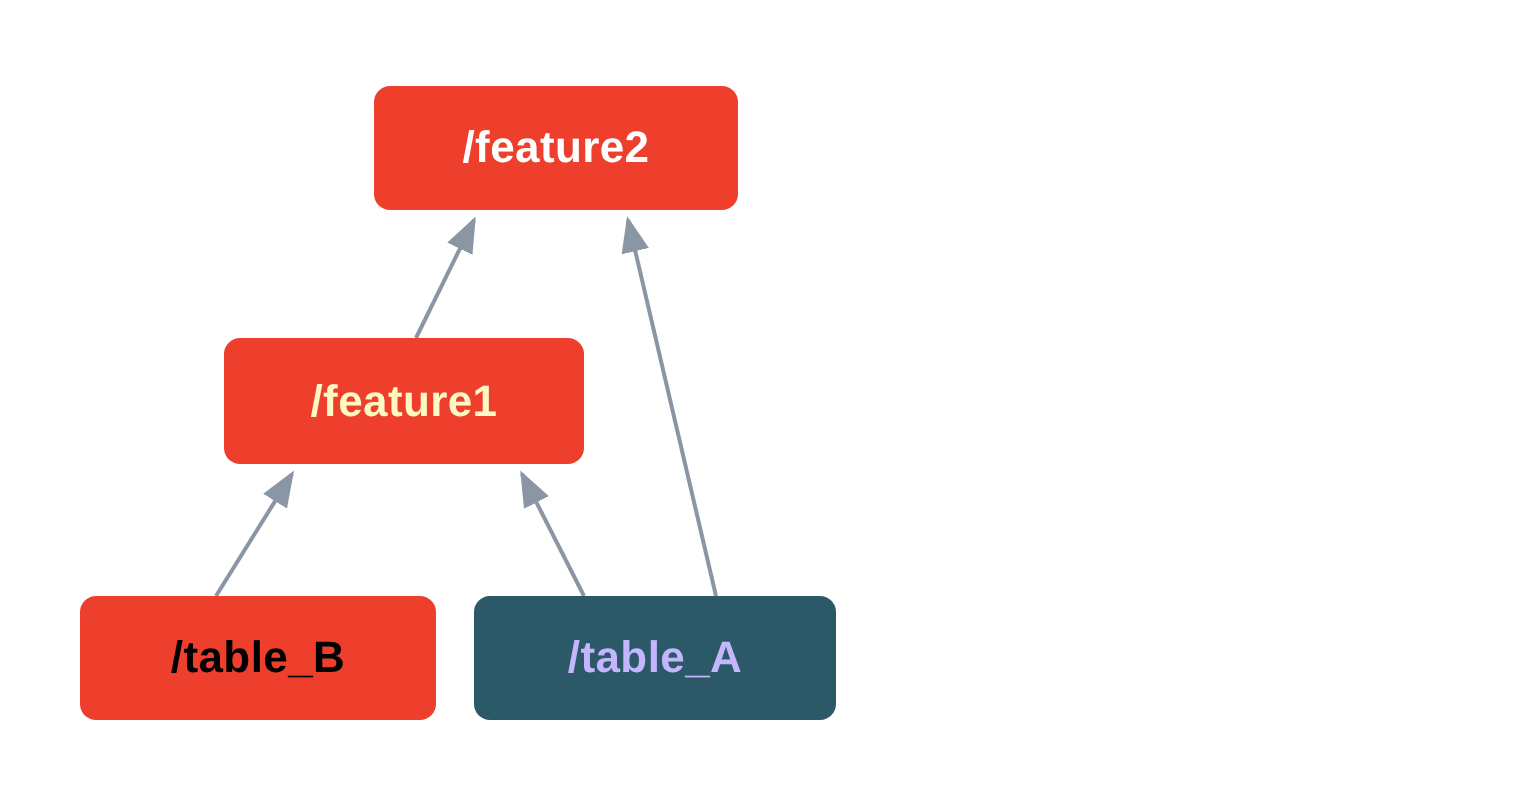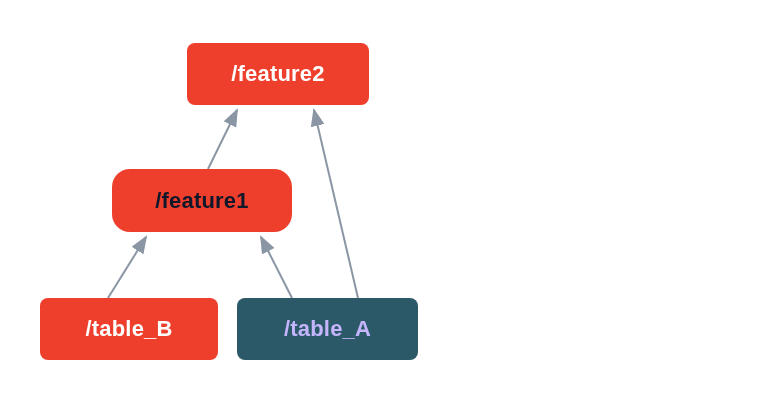--- a/index.html
+++ b/index.html
@@ -52,23 +52,23 @@
         <line x1="208" y1="169" x2="237" y2="110" stroke="#8b96a5" stroke-width="2" marker-end="url(#arrowhead)"></line>
         <line x1="358" y1="298" x2="314" y2="110" stroke="#8b96a5" stroke-width="2" marker-end="url(#arrowhead)"></line>
         <line x1="108" y1="298" x2="146" y2="237" stroke="#8b96a5" stroke-width="2" marker-end="url(#arrowhead)"></line>
         <line x1="292" y1="298" x2="261" y2="237" stroke="#8b96a5" stroke-width="2" marker-end="url(#arrowhead)"></line>
       </g>
   </svg>
   <div id="nodes">
       <div class="node" style="left: 187px; top: 43px; width: 182px; height: 62px; background: rgb(238, 62, 44); color: rgb(255, 255, 255);">
         <span>/feature2</span>
       </div>
-      <div class="node" style="left: 112px; top: 169px; width: 180px; height: 63px; background: rgb(238, 62, 44); color: #0f172a; border-radius: 18px;">
+      <div class="node" style="left: 112px; top: 169px; width: 180px; height: 63px; background: rgb(238, 62, 44); color: #fef9c3;">
         <span>/feature1</span>
       </div>
-      <div class="node" style="left: 40px; top: 298px; width: 178px; height: 62px; background: rgb(238, 62, 44); color: #ffffff;">
+      <div class="node" style="left: 40px; top: 298px; width: 178px; height: 62px; background: rgb(238, 62, 44); color: #000000;">
         <span>/table_B</span>
       </div>
       <div class="node" style="left: 237px; top: 298px; width: 181px; height: 62px; background: rgb(43, 89, 104); color: #c4b5fd;">
         <span>/table_A</span>
       </div>
     </div>
 </div>
 
 </body></html>

